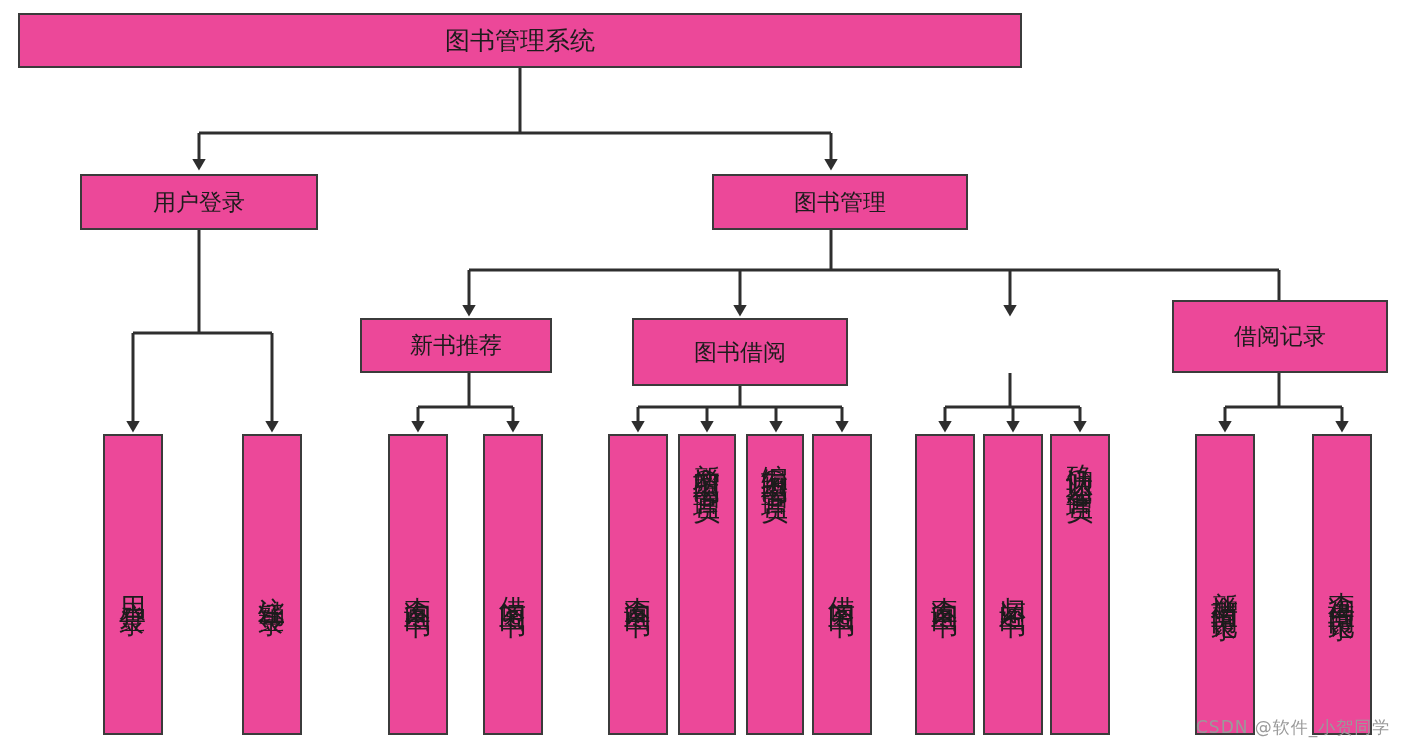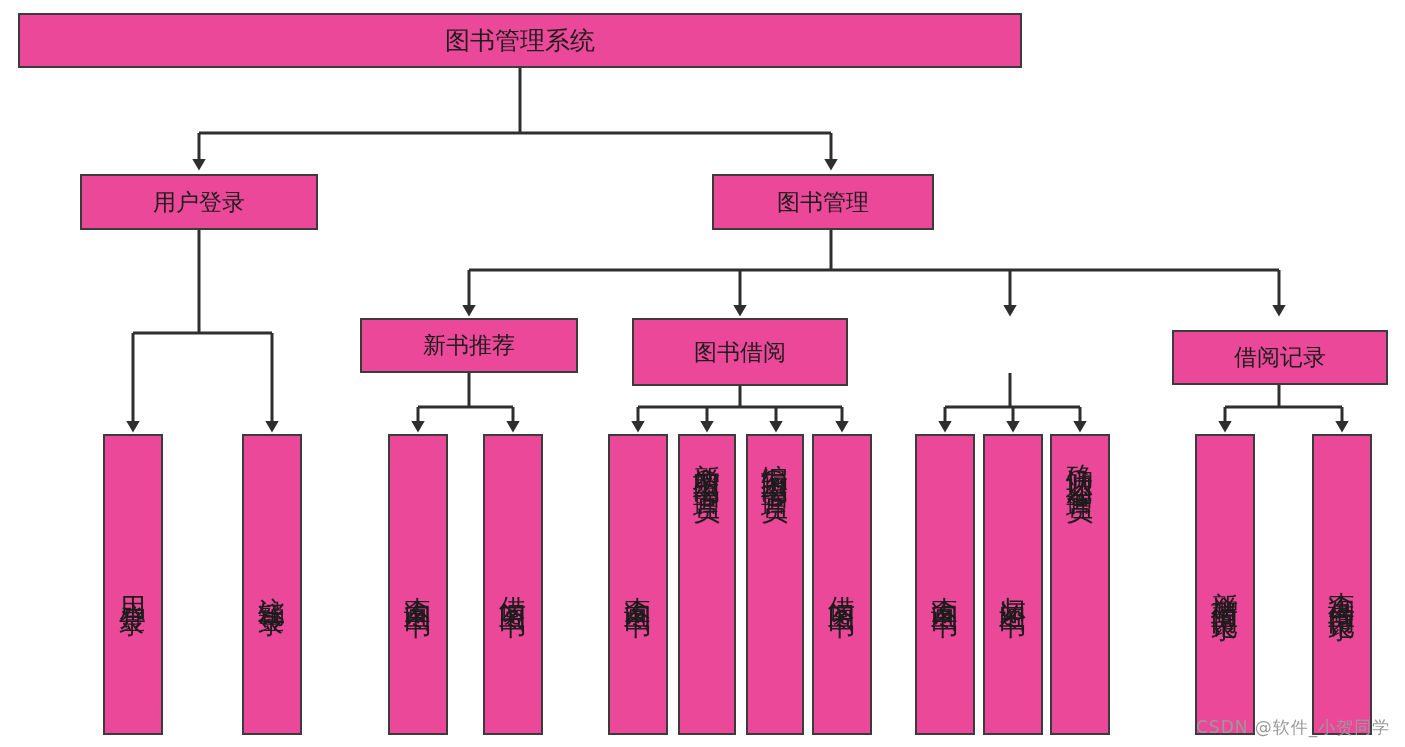--- a/index.html
+++ b/index.html
@@ -125,31 +125,31 @@
     </g>
   </svg>
 
   <div class="node root" style="left:18px; top:13px; width:1004px; height:55px;">
     <span>图书管理系统</span>
   </div>
 
   <div class="node lvl2" style="left:80px; top:174px; width:238px; height:56px;">
     <span>用户登录</span>
   </div>
-  <div class="node lvl2" style="left:712px; top:174px; width:222px; height:56px;">
+  <div class="node lvl2" style="left:712px; top:174px; width:256px; height:56px;">
     <span>图书管理</span>
   </div>
 
-  <div class="node lvl3" style="left:360px; top:318px; width:218px; height:55px;text-align:center;">
+  <div class="node lvl3" style="left:360px; top:318px; width:192px; height:55px;text-align:center;">
     <span>新书推荐</span>
   </div>
   <div class="node lvl3" style="left:632px; top:318px; width:216px; height:68px;">
     <span>图书借阅</span>
   </div>
-  <div class="node lvl3" style="left:1172px; top:330px; width:216px; height:55px;">
+  <div class="node lvl3" style="left:1172px; top:300px; width:216px; height:73px;">
     <span>借阅记录</span>
   </div>
 
   <div class="node leaf" style="left:103px; top:434px; width:60px; height:301px;">
     <span class="leaf-label">用户登录</span>
   </div>
   <div class="node leaf" style="left:242px; top:434px; width:60px; height:301px;">
     <span class="leaf-label">注销登录</span>
   </div>
 

